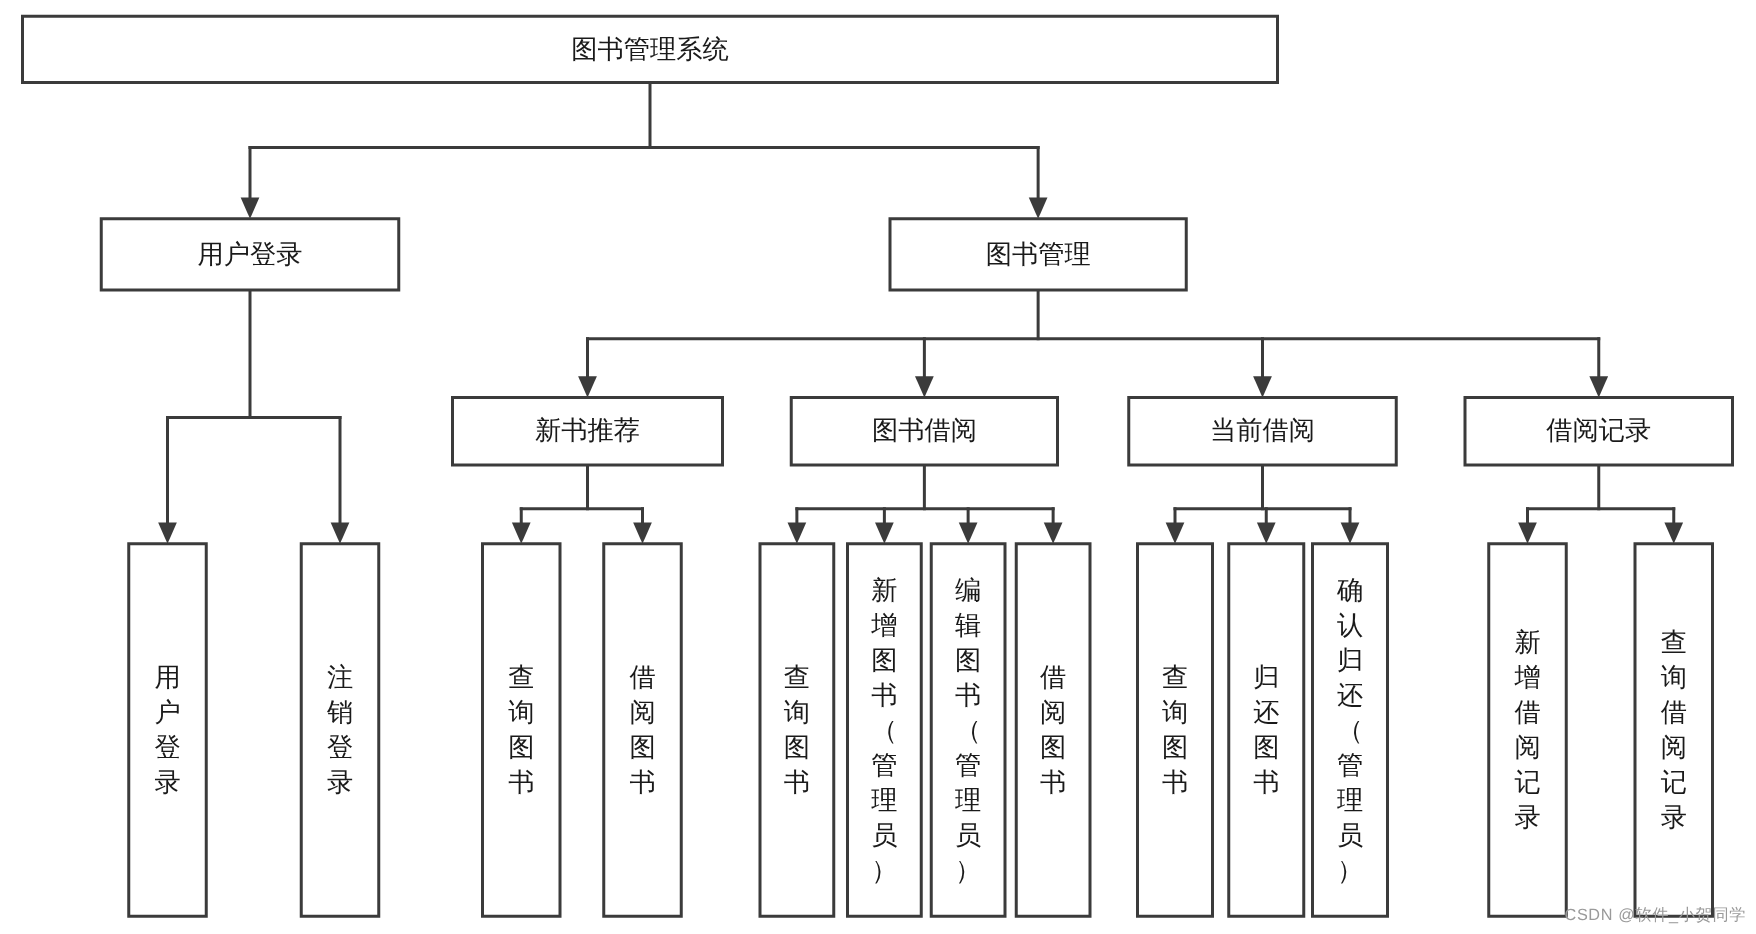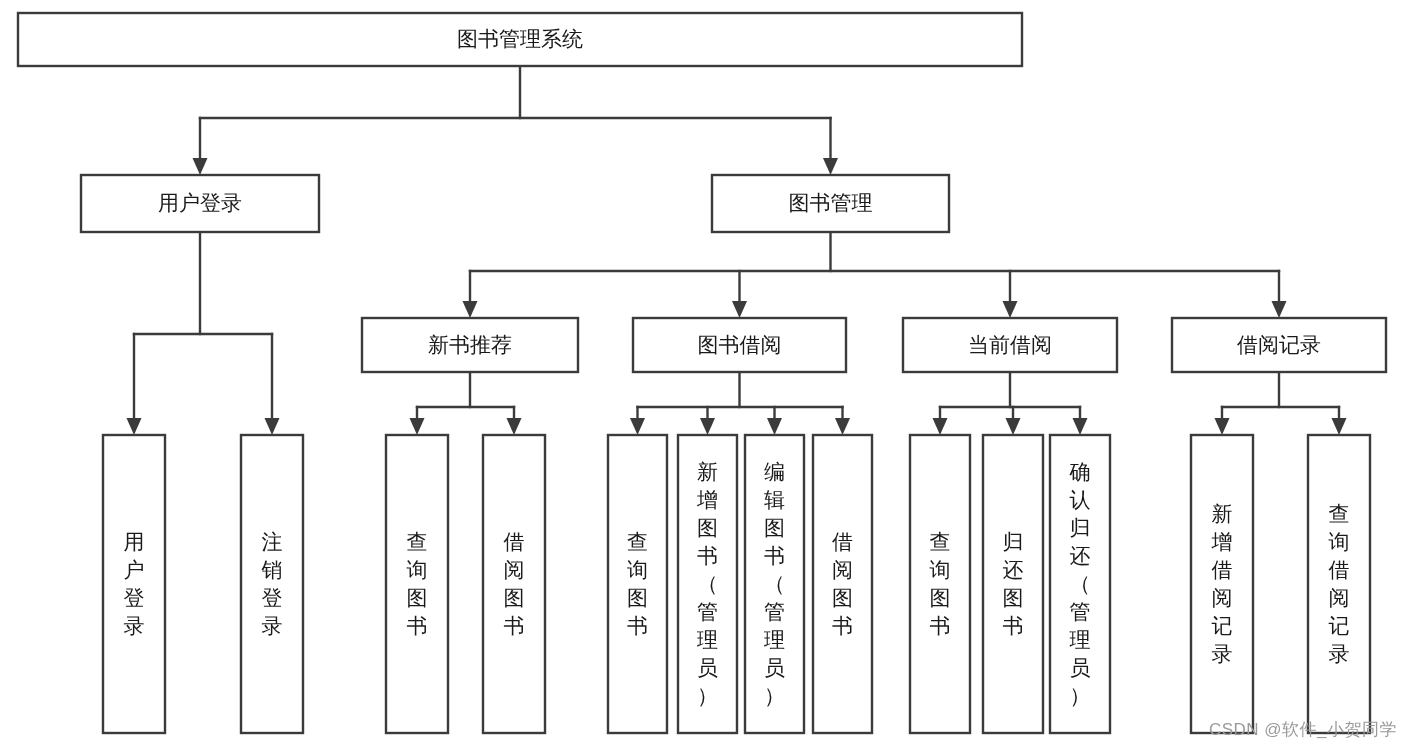--- a/index.html
+++ b/index.html
@@ -53,21 +53,21 @@
     font-family: "Liberation Sans", "DejaVu Sans", sans-serif;
     font-size: 21px;
     fill: #1a1a1a;
     text-anchor: middle;
   }
   .watermark-text {
     position: absolute;
     right: 8px;
     bottom: 6px;
     font-family: "Liberation Sans", "DejaVu Sans", sans-serif;
-    font-size: 17px;
+    font-size: 13px;
     color: #9a9a9a;
     letter-spacing: 0.5px;
     white-space: nowrap;
     pointer-events: none;
   }
 </style>
 </head>
 <body>
 
 <div id="diagram-root">

